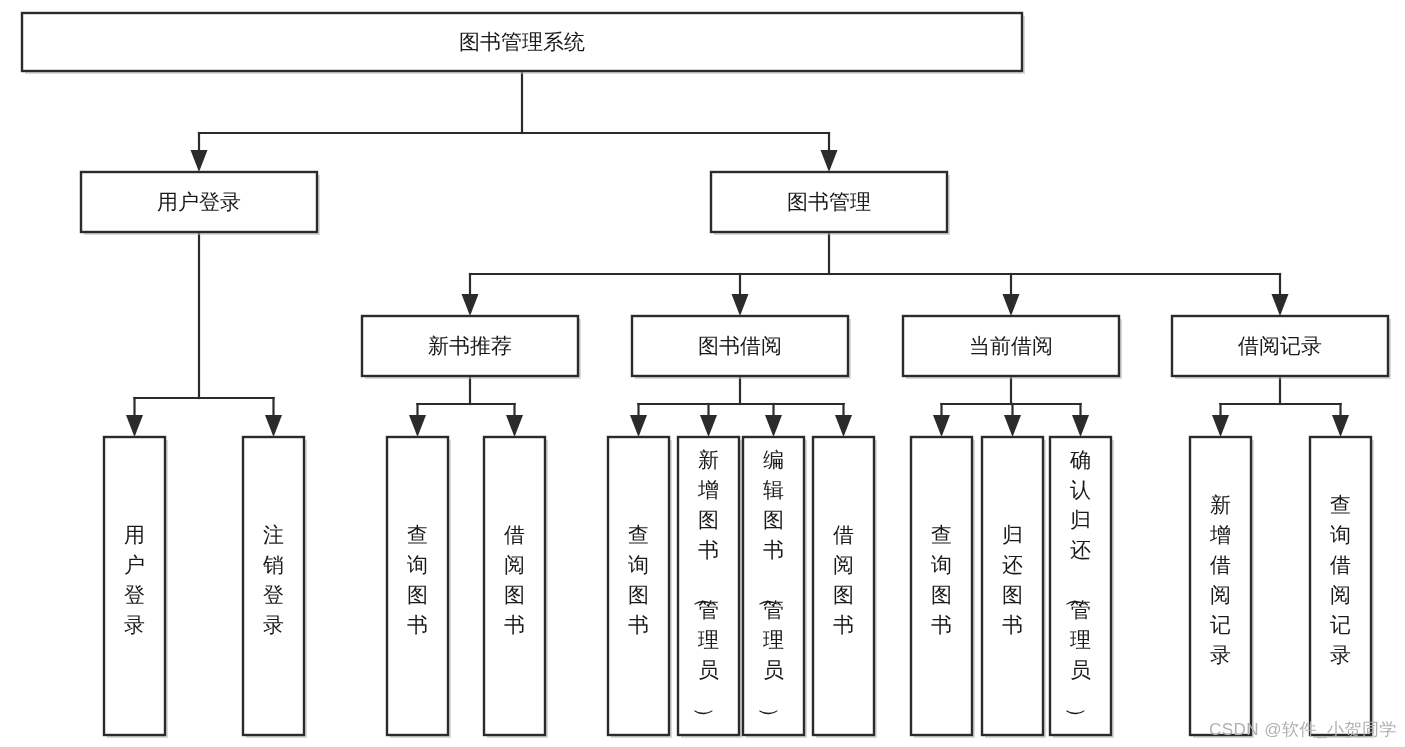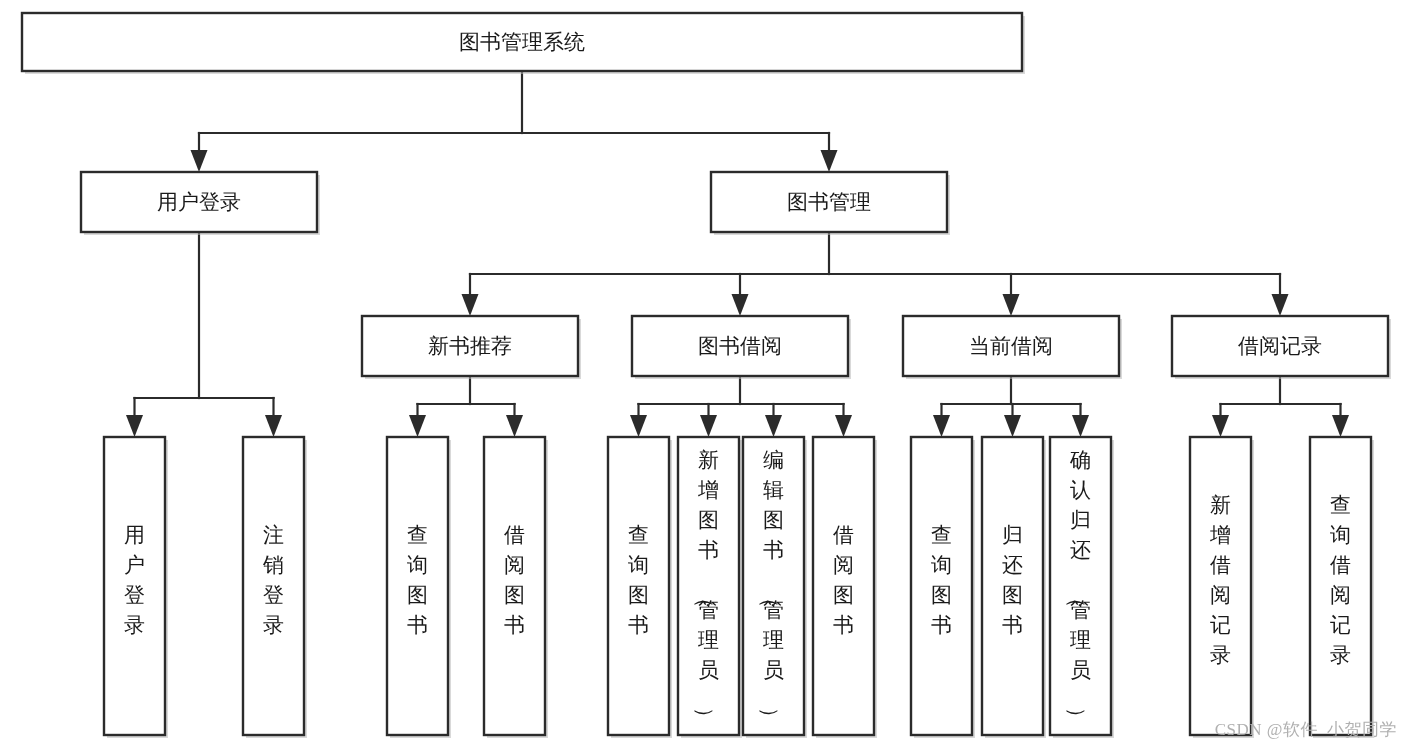--- a/index.html
+++ b/index.html
@@ -60,21 +60,21 @@
     font-size: 21px;
     text-anchor: middle;
     white-space: pre;
   }
   .watermark {
     position: absolute;
     right: 8px;
     bottom: 6px;
     color: #b0b0b0;
     font-size: 17px;
-    font-family: Liberation Serif, serif;
+    font-family: Liberation Sans, sans-serif;
     letter-spacing: 0.5px;
     user-select: none;
     pointer-events: none;
   }
 </style>
 </head>
 <body>
 
 <div id="diagram-root">
   <svg id="diagram-canvas" viewBox="0 0 1405 747">

